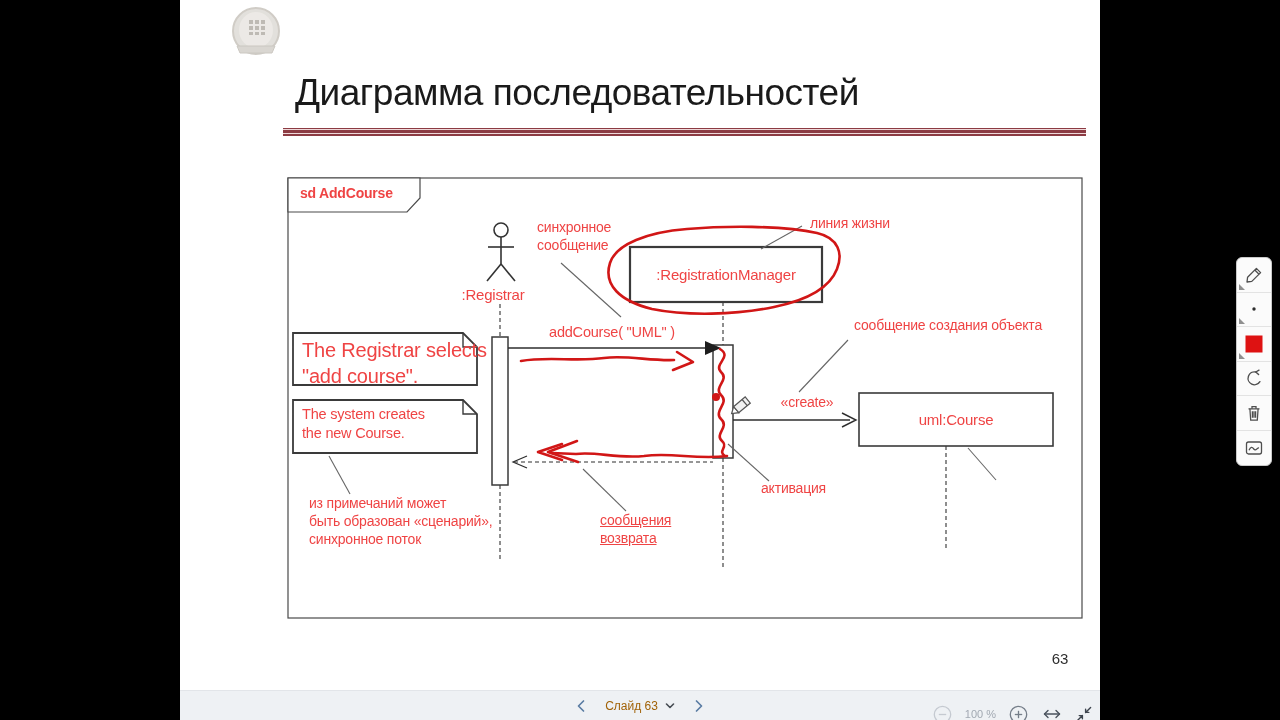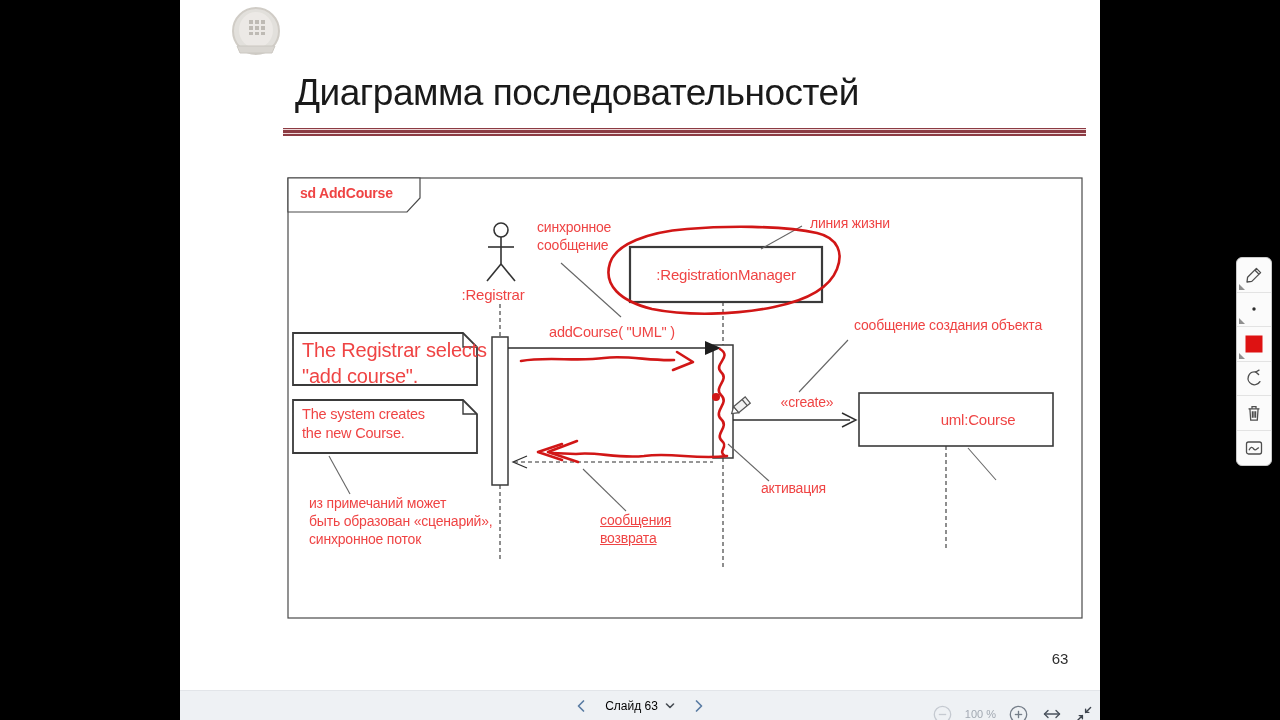--- a/index.html
+++ b/index.html
@@ -20,21 +20,21 @@
             white-space:pre-line;letter-spacing:-0.2px;z-index:2;}
   .ctr{text-align:center;}
   .bold{font-weight:bold;}
   .red-layer{z-index:3;}
 
   
   .bottom-bar{position:absolute;left:180px;top:690px;width:920px;height:30px;background:#eef1f4;
      border-top:1px solid #e2e5e9;box-sizing:border-box;display:flex;align-items:center;justify-content:center;}
   .nav{display:flex;align-items:center;gap:13px;}
   .nav button{background:none;border:none;padding:2px 3px;cursor:pointer;display:flex;align-items:center;gap:7px;}
-  .nav-label{font-size:12px;color:#000000;}
+  .nav-label{font-size:12px;color:#a16207;}
   .zoom-controls{position:absolute;right:8px;top:0;height:46px;display:flex;align-items:center;gap:13px;}
   .zoom-controls button{background:none;border:none;padding:0;cursor:pointer;display:flex;align-items:center;}
   .zoom-value{font-size:11px;color:#a2a9b2;}
 
   
   .annot-toolbar{position:absolute;left:1236px;top:257px;width:36px;background:#fbfbfb;
      border:1px solid #c9c9c9;border-radius:6px;box-sizing:border-box;overflow:hidden;}
   .tool{position:relative;width:100%;height:34.5px;display:flex;align-items:center;justify-content:center;
         border:none;border-bottom:1px solid #e3e3e3;background:transparent;padding:0;cursor:pointer;}
   .tool:last-child{border-bottom:none;}
@@ -117,21 +117,21 @@
       <line x1="548" y1="444" x2="589" y2="481"></line>
       <line x1="403" y1="469" x2="446" y2="511"></line>
       <line x1="788" y1="448" x2="816" y2="480"></line>
       <line x1="149" y1="456" x2="170" y2="494"></line>
     </g>
   </svg>
 
   <div class="dg-label bold" style="left:120px;top:185px;">sd AddCourse</div>
   <div class="dg-label ctr" style="left:263px;top:285px;width:100px;font-size:15px;">:Registrar</div>
   <div class="dg-label ctr" style="left:450px;top:265px;width:192px;font-size:15px;">:RegistrationManager</div>
-  <div class="dg-label ctr" style="left:679px;top:410px;width:194px;font-size:15px;padding-left:22px;">uml:Course</div>
+  <div class="dg-label ctr" style="left:679px;top:410px;width:194px;font-size:15px;">uml:Course</div>
   <div class="dg-label ctr" style="left:352px;top:323px;width:160px;font-size:14.5px;">addCourse( "UML" )</div>
   <div class="dg-label ctr" style="left:592px;top:394px;width:70px;">«create»</div>
   <div class="dg-label" style="left:357px;top:219px;">синхронное
 сообщение</div>
   <div class="dg-label" style="left:630px;top:215px;">линия жизни</div>
   <div class="dg-label" style="left:674px;top:317px;">сообщение создания объекта</div>
   <div class="dg-label" style="left:581px;top:480px;">активация</div>
   <div class="dg-label" style="left:420px;top:512px;text-decoration:underline;">сообщения
 возврата</div>
   <div class="dg-label" style="left:129px;top:495px;">из примечаний может

